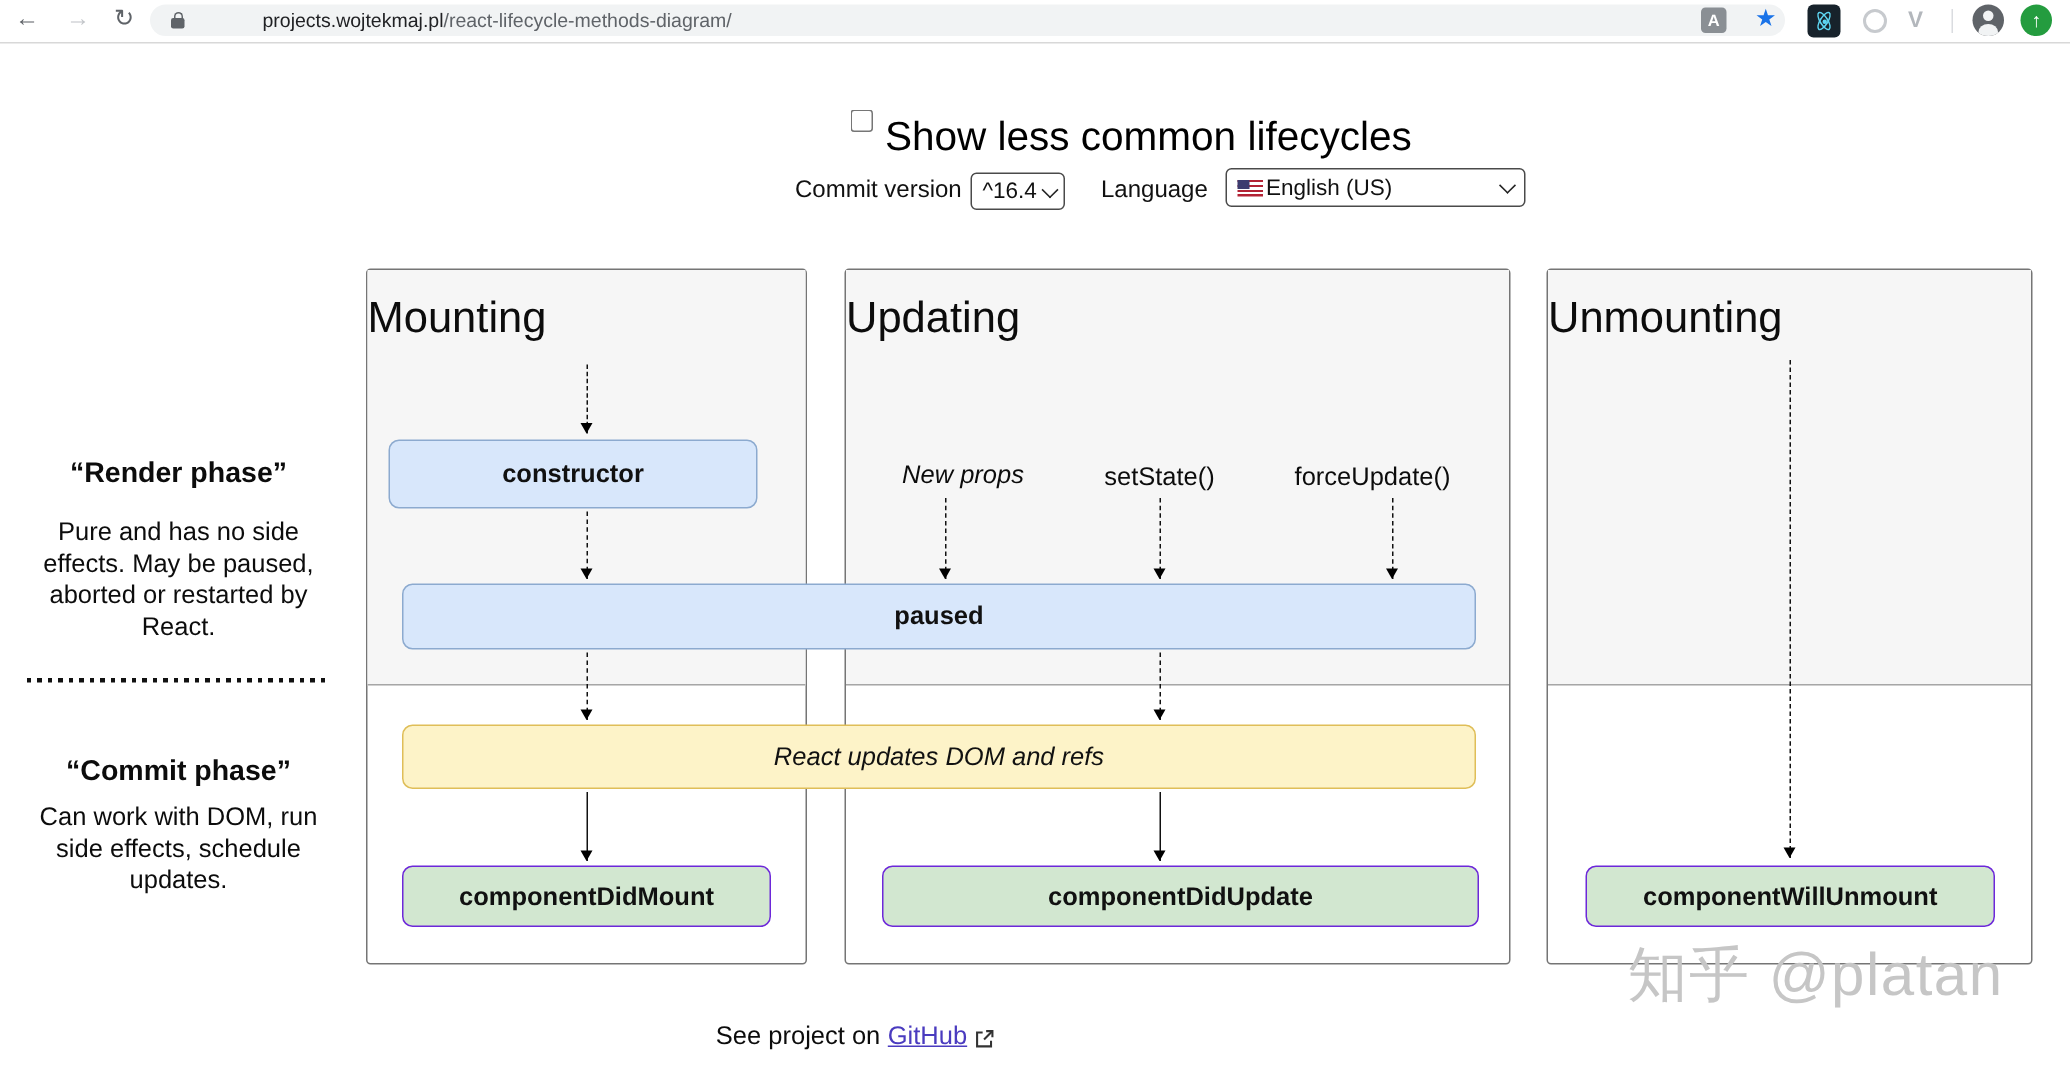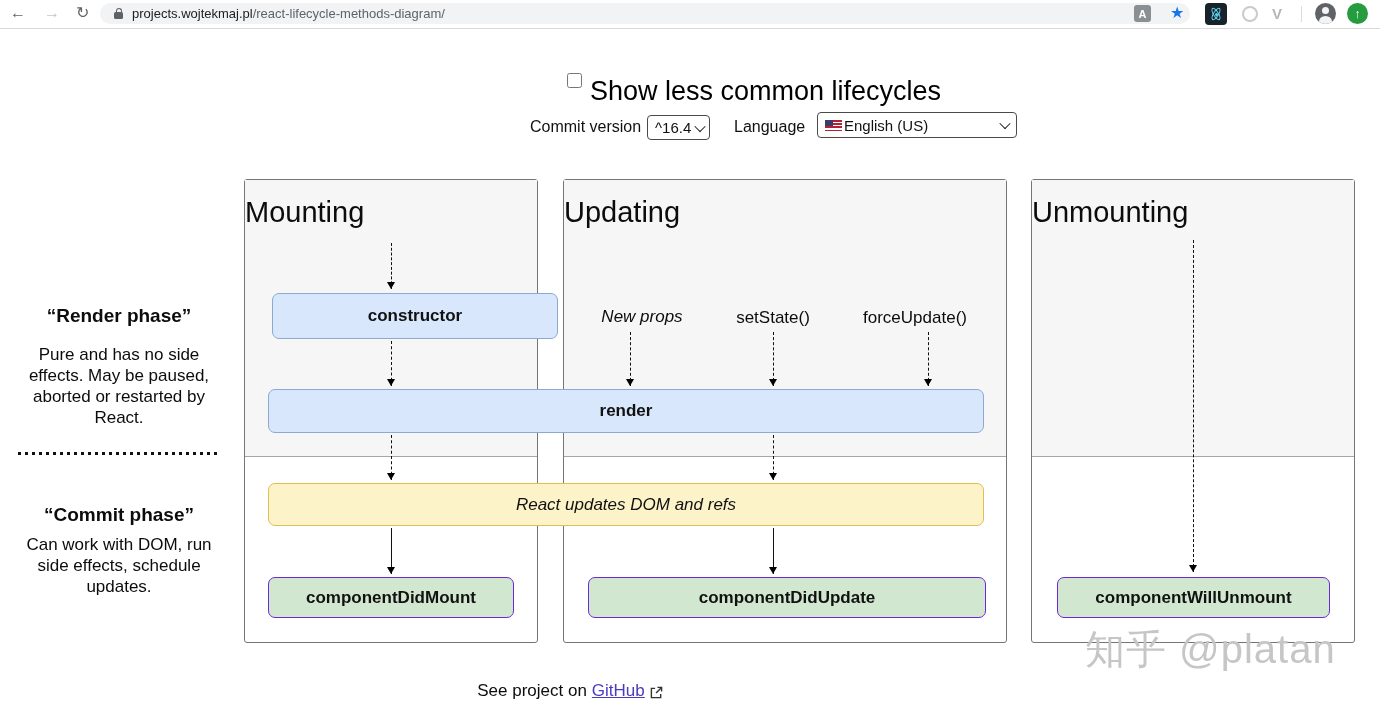--- a/index.html
+++ b/index.html
@@ -4,21 +4,21 @@
 <style>
   html,body{margin:0;padding:0;background:#fff;}
   #viewport{
     position:relative;width:1380px;height:710px;overflow:hidden;background:#fff;
     font-family:"Liberation Sans",sans-serif;color:#111;
   }
   
   .browser-bar{position:absolute;left:0;top:0;width:1380px;height:28px;background:#fff;border-bottom:1px solid #d8d8d8;z-index:10;}
   .navicon{position:absolute;top:2px;font-size:16px;line-height:22px;color:#5f6368;cursor:pointer;}
   .navicon.disabled{color:#c2c5c9;}
-  .url-pill{position:absolute;left:100px;top:3px;width:1090px;height:21px;border-radius:11px;background:#f1f3f4;display:flex;align-items:center;padding-left:14px;box-sizing:border-box;}
+  .url-pill{position:absolute;left:100px;top:3px;width:1090px;height:21px;border-radius:11px;background:#f1f3f4;display:flex;align-items:center;padding-left:14px;box-sizing:border-box;gap:43px;}
   .lock{position:relative;width:9px;height:7px;background:#5f6368;border-radius:1.5px;margin-top:3px;flex:0 0 auto;}
   .lock::before{content:'';position:absolute;left:1.5px;top:-4px;width:6px;height:5px;border:1.5px solid #5f6368;border-bottom:none;border-radius:4px 4px 0 0;box-sizing:border-box;}
   .url-text{margin-left:9px;font-size:13px;white-space:nowrap;}
   .url-domain{color:#202124;}
   .url-path{color:#5f6368;}
   .translate-tile{position:absolute;left:1134px;top:5px;width:17px;height:17px;border-radius:3px;background:#8a8f94;color:#fff;font-size:11px;font-weight:bold;display:flex;align-items:center;justify-content:center;}
   .star{position:absolute;left:1170px;top:3px;font-size:16px;color:#1a73e8;line-height:20px;}
   .react-tile{position:absolute;left:1205px;top:3px;width:22px;height:22px;border-radius:4px;background:#17222b;display:flex;align-items:center;justify-content:center;}
   .atom{position:relative;width:14px;height:14px;}
   .atom::before,.atom::after{content:'';position:absolute;left:0;top:4px;width:12px;height:4px;border:1px solid #5ed6f2;border-radius:50%;}
@@ -132,22 +132,22 @@
   <div class="arrow" style="left:390.5px;top:341px;height:45px"></div>
   <div class="arrow" style="left:390.5px;top:435px;height:45px"></div>
   <div class="arrow solid" style="left:390.5px;top:528px;height:46px"></div>
   <div class="arrow" style="left:629.5px;top:332px;height:54px"></div>
   <div class="arrow" style="left:772.5px;top:332px;height:54px"></div>
   <div class="arrow" style="left:927.5px;top:332px;height:54px"></div>
   <div class="arrow" style="left:772.5px;top:435px;height:45px"></div>
   <div class="arrow solid" style="left:772.5px;top:528px;height:46px"></div>
   <div class="arrow" style="left:1192.5px;top:240px;height:332px"></div>
 
-  <div class="box blue" style="left:272px;top:293px;width:286px;height:46px">constructor</div>
-  <div class="box blue" style="left:268px;top:389px;width:716px;height:44px">render</div>
+  <div class="box blue" style="left:259px;top:293px;width:246px;height:46px">constructor</div>
+  <div class="box blue" style="left:268px;top:389px;width:716px;height:44px">paused</div>
   <div class="box yellow" style="left:268px;top:483px;width:716px;height:43px">React updates DOM and refs</div>
   <div class="box green" style="left:268px;top:577px;width:246px;height:41px">componentDidMount</div>
   <div class="box green" style="left:588px;top:577px;width:398px;height:41px">componentDidUpdate</div>
   <div class="box green" style="left:1057px;top:577px;width:273px;height:41px">componentWillUnmount</div>
 
   <div class="footer">
     <span>See project on</span>
     <a>GitHub</a>
     <svg class="ext-icon" width="13" height="13" viewBox="0 0 14 14">
       <path d="M5.5 2.5 H1.5 V12.5 H11.5 V8.5" fill="none" stroke="#333" stroke-width="1.5"></path>

